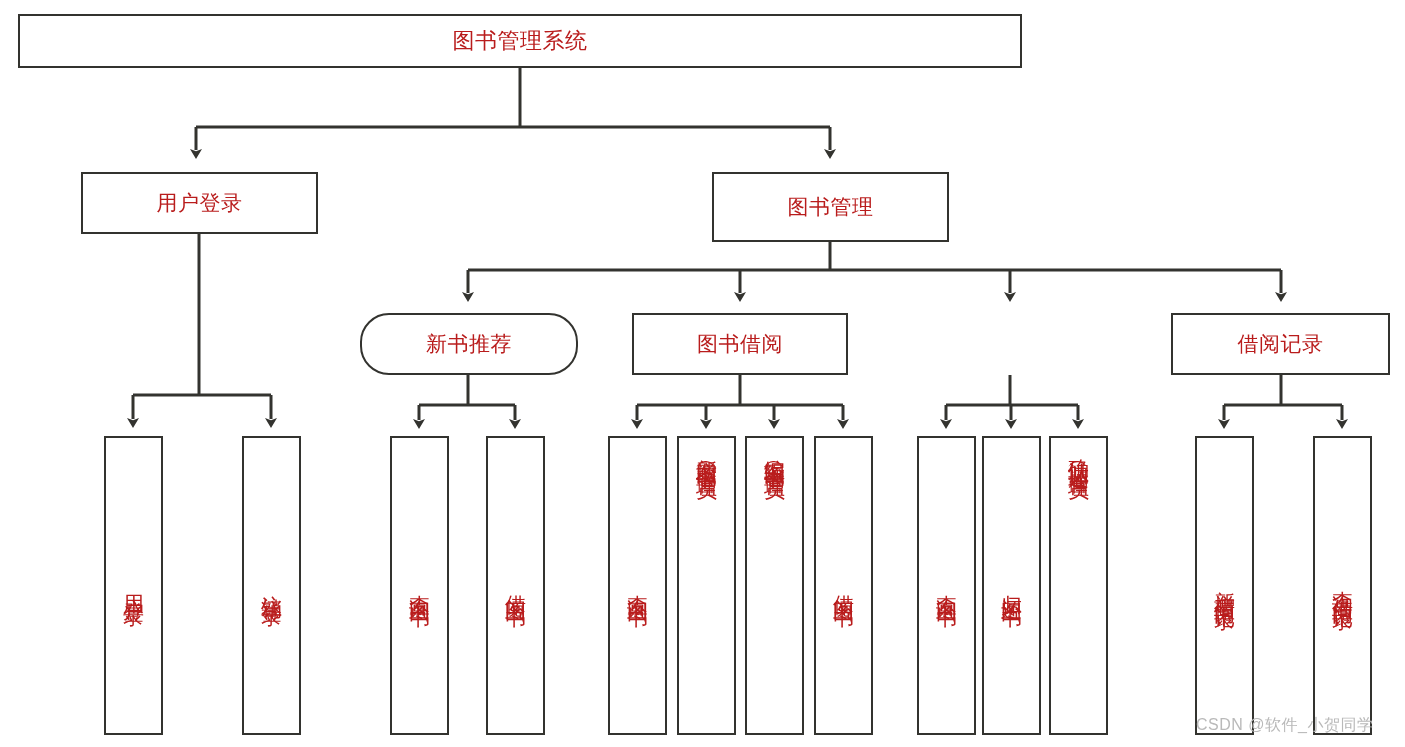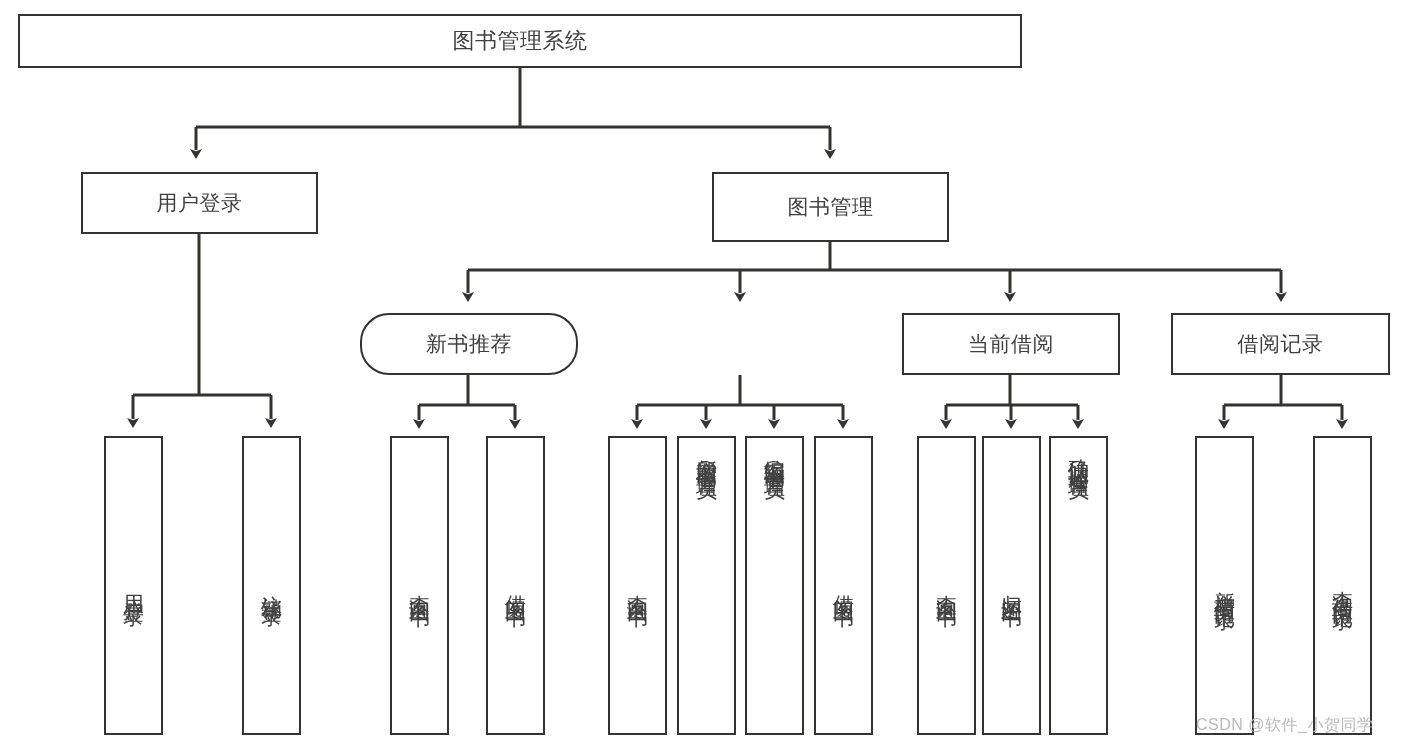--- a/index.html
+++ b/index.html
@@ -22,21 +22,21 @@
     left: 0;
     top: 0;
     width: 1405px;
     height: 747px;
   }
   .node {
     position: absolute;
     box-sizing: border-box;
     border: 2px solid #33332f;
     background: #ffffff;
-    color: #404040;
+    color: #b91c1c;
     display: flex;
     align-items: center;
     justify-content: center;
     text-align: right;
   }
   .node-h {
     font-size: 21px;
     letter-spacing: 0.5px;
     line-height: 1.2;
   }
@@ -120,21 +120,21 @@
       <path d="M1342,405 L1342,420" marker-end="url(#arrow)"></path>
     </g>
   </svg>
 
   <div class="node node-h node-title" style="left:18px; top:14px; width:1004px; height:54px;">图书管理系统</div>
 
   <div class="node node-h" style="left:81px; top:172px; width:237px; height:62px;">用户登录</div>
   <div class="node node-h" style="left:712px; top:172px; width:237px; height:70px;">图书管理</div>
 
   <div class="node node-h" style="left:360px; top:313px; width:218px; height:62px;border-radius:29px;">新书推荐</div>
-  <div class="node node-h" style="left:902px; top:313px; width:218px; height:62px;">当前借阅</div>
+  <div class="node node-h" style="left:632px; top:313px; width:216px; height:62px;">图书借阅</div>
   <div class="node node-h" style="left:1171px; top:313px; width:219px; height:62px;">借阅记录</div>
 
   <div class="node node-v" style="left:104px; top:436px; width:59px; height:299px;">用户登录</div>
   <div class="node node-v" style="left:242px; top:436px; width:59px; height:299px;">注销登录</div>
 
   <div class="node node-v" style="left:390px; top:436px; width:59px; height:299px;">查询图书</div>
   <div class="node node-v" style="left:486px; top:436px; width:59px; height:299px;">借阅图书</div>
 
   <div class="node node-v" style="left:608px; top:436px; width:59px; height:299px;">查询图书</div>
   <div class="node node-v long" style="left:677px; top:436px; width:59px; height:299px;">新增图书（管理员）</div>

